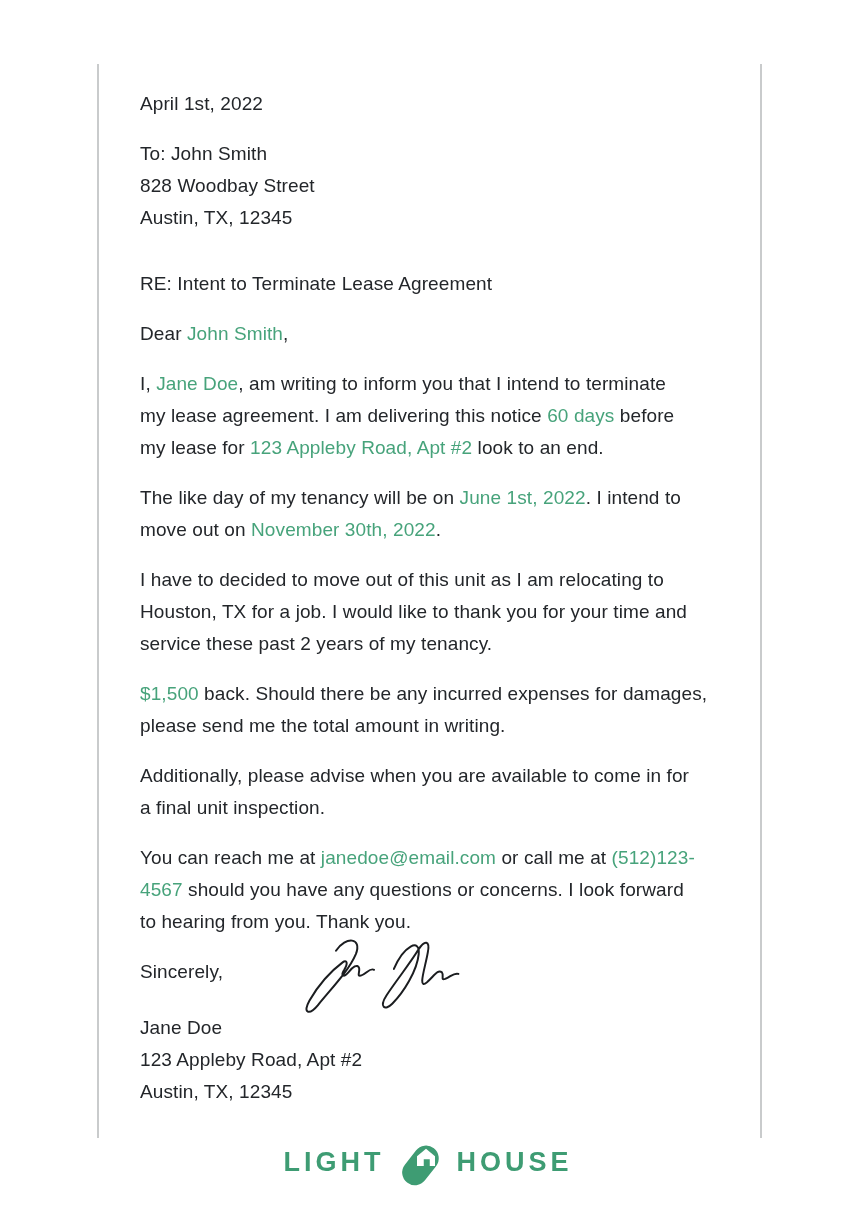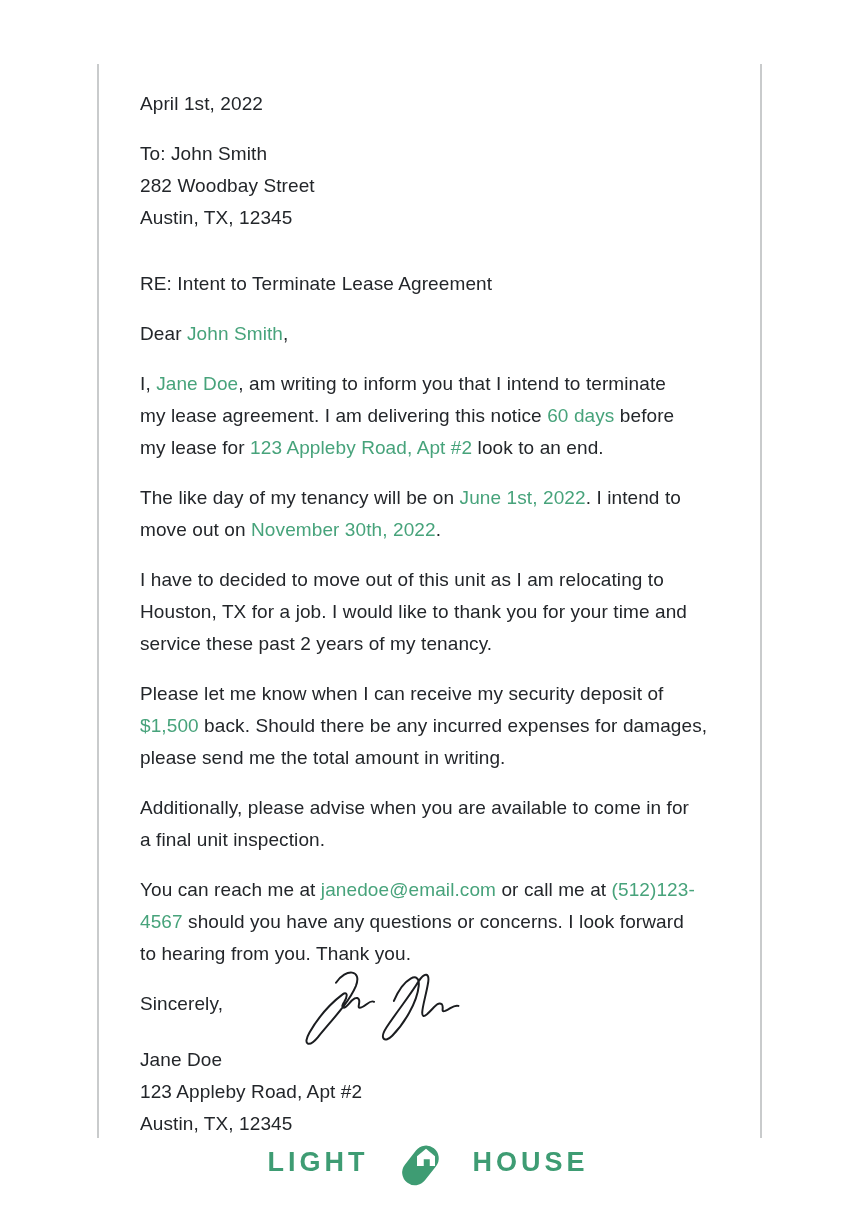--- a/index.html
+++ b/index.html
@@ -59,21 +59,21 @@
   .closing .name{margin-top:24px;}
   .footer{
     position:absolute;
     left:0;
     top:1132px;
     width:856px;
     height:60px;
     display:flex;
     align-items:center;
     justify-content:center;
-    gap:28px;
+    gap:12px;
   }
   .brand{
     color:var(--logo);
     font-size:27px;
     font-weight:700;
     letter-spacing:4px;
   }
   .logo-icon{
     width:48px;
     height:52px;
@@ -85,37 +85,36 @@
 
 <div class="page">
   <div class="rule left"></div>
   <div class="rule right"></div>
 
   <div class="letter">
     <p class="line">April 1st, 2022</p>
 
     <div class="block">
       <p class="line">To: John Smith</p>
-      <p class="line">282 Woodbay Street</p>
+      <p class="line">828 Woodbay Street</p>
       <p class="line">Austin, TX, 12345</p>
     </div>
 
     <p class="line subject">RE: Intent to Terminate Lease Agreement</p>
 
     <p class="para"><span>Dear </span><span class="green">John Smith</span><span>,</span></p>
     <p class="para"><span>I, </span><span class="green">Jane Doe</span><span>, am writing to inform you that I intend to terminate
 my lease agreement. I am delivering this notice </span><span class="green">60 days</span><span> before
 my lease for </span><span class="green">123 Appleby Road, Apt #2</span><span> look to an end.</span></p>
     <p class="para"><span>The like day of my tenancy will be on </span><span class="green">June 1st, 2022</span><span>. I intend to
 move out on </span><span class="green">November 30th, 2022</span><span>.</span></p>
     <p class="para"><span>I have to decided to move out of this unit as I am relocating to
 Houston, TX for a job. I would like to thank you for your time and
 service these past 2 years of my tenancy.</span></p>
-    <p class="para"><span>Please let me know when I can receive my security deposit of
-</span><span class="green">$1,500</span><span> back. Should there be any incurred expenses for damages,
+    <p class="para"><span class="green">$1,500</span><span> back. Should there be any incurred expenses for damages,
 please send me the total amount in writing.</span></p>
     <p class="para"><span>Additionally, please advise when you are available to come in for
 a final unit inspection.</span></p>
     <p class="para"><span>You can reach me at </span><span class="green">janedoe@email.com</span><span> or call me at </span><span class="green">(512)123-
 4567</span><span> should you have any questions or concerns. I look forward
 to hearing from you. Thank you.</span></p>
 
     <div class="closing">
       <div class="sig-row">
         <span class="line">Sincerely,</span>

